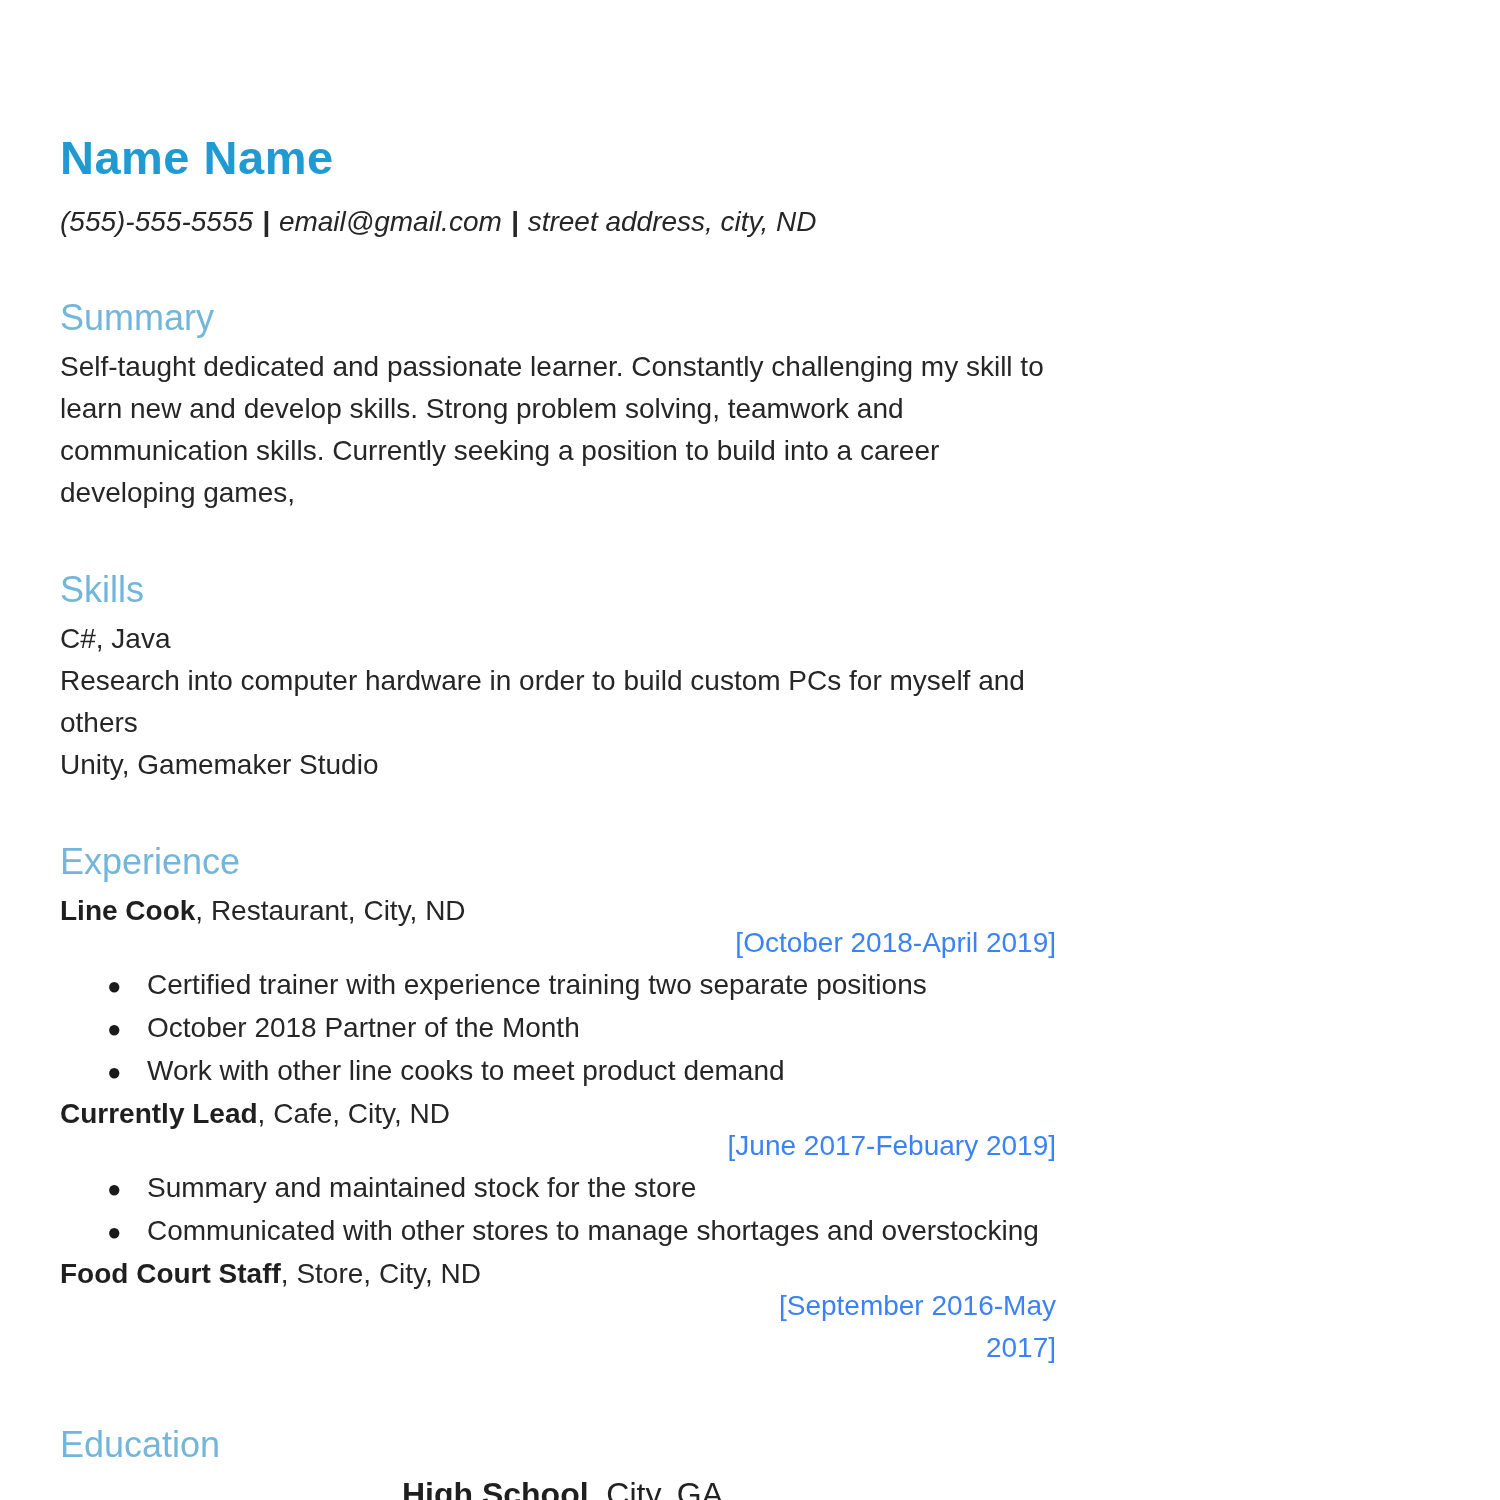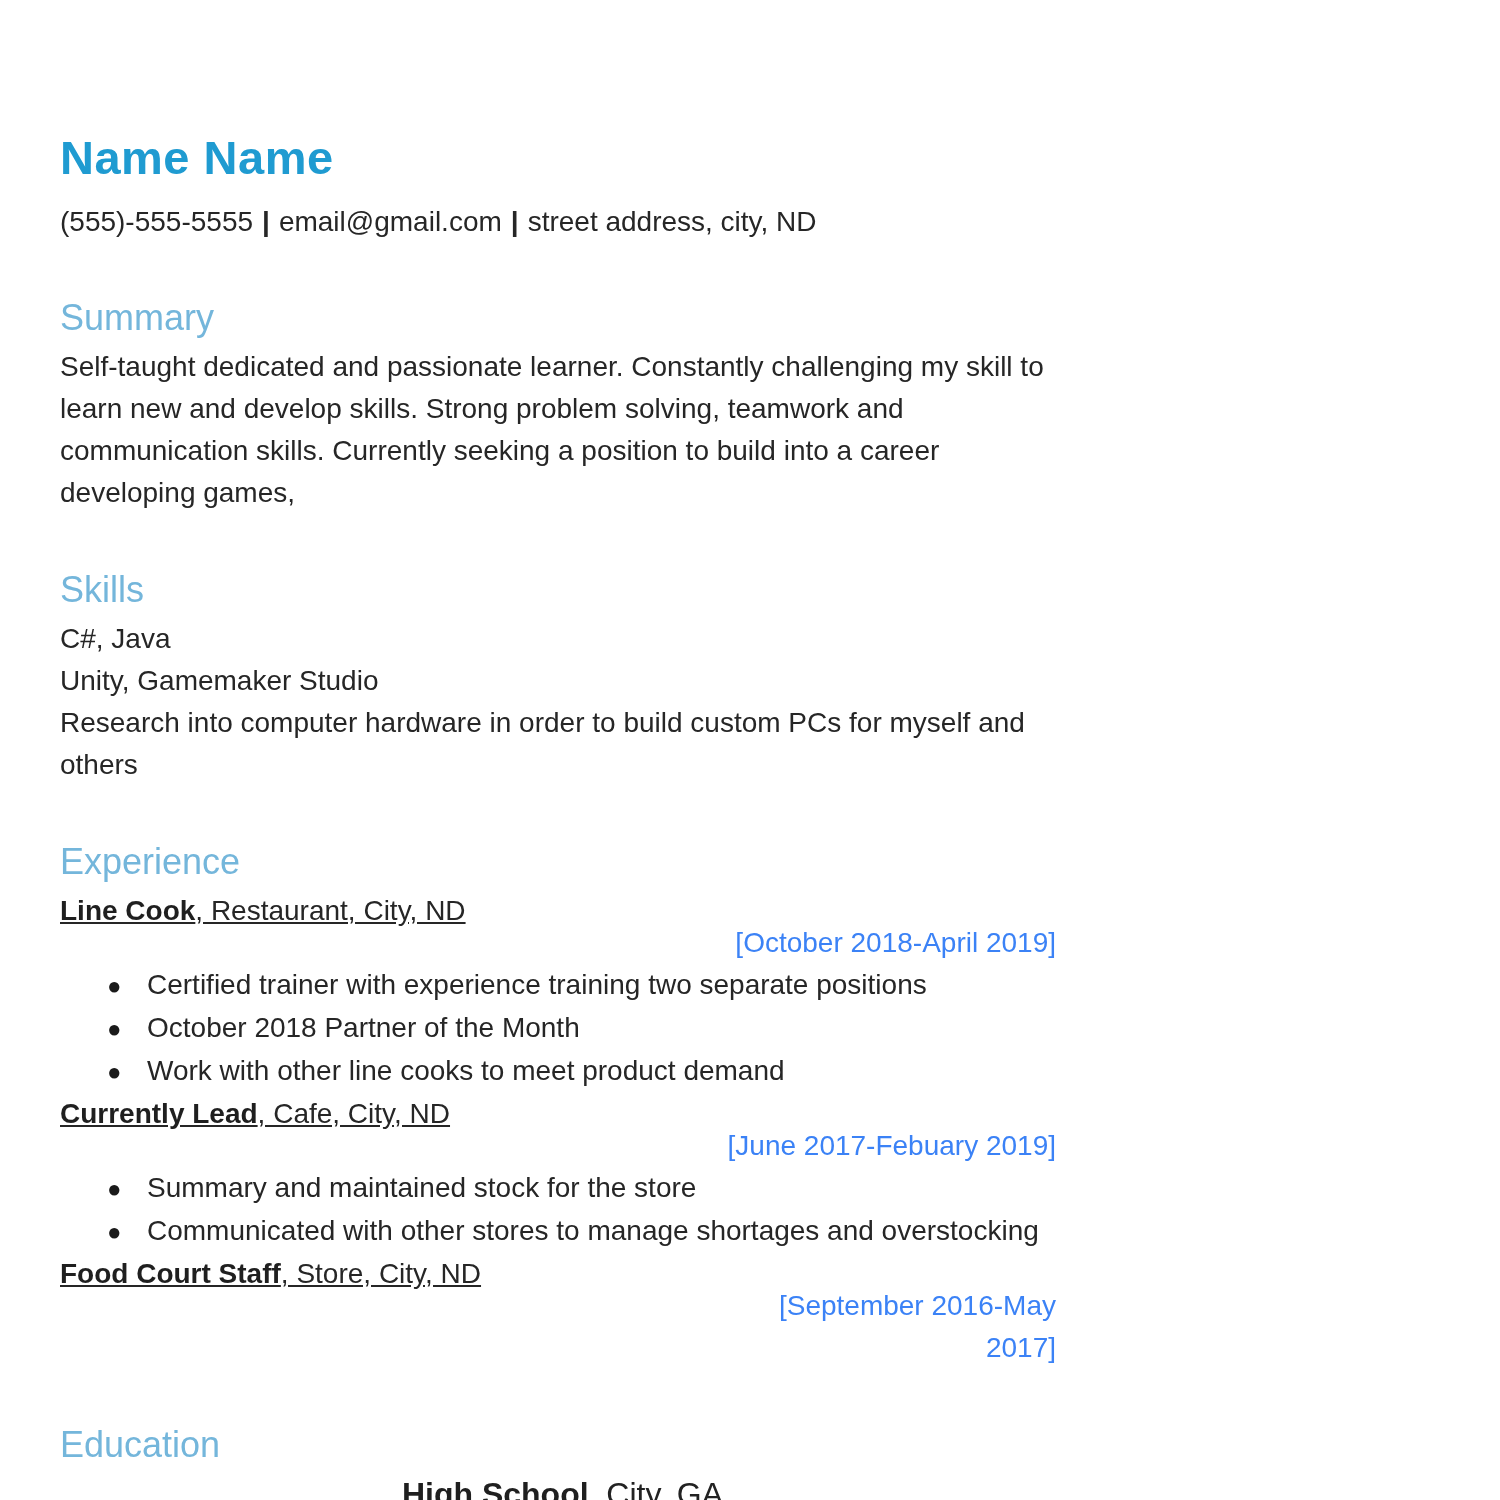--- a/index.html
+++ b/index.html
@@ -20,20 +20,21 @@
     line-height: 56px;
     font-weight: 700;
     color: #1f9bd1;
     letter-spacing: 0.5px;
   }
   .contact-line {
     margin-top: 16px;
     font-size: 28px;
     line-height: 40px;
     color: #262626;
+    font-style: italic;
   }
   .contact-sep {
     font-weight: 700;
     margin: 0 9px;
   }
   .section-title {
     font-size: 36px;
     line-height: 44px;
     font-weight: 400;
     color: #74b6db;
@@ -51,21 +52,21 @@
     line-height: 42px;
     color: #262626;
   }
   .job-header {
     display: flex;
     justify-content: space-between;
     align-items: flex-start;
     font-size: 28px;
     line-height: 42px;
   }
-  .job-title { color: #262626; text-decoration: underline; }
+  .job-title { color: #262626; }
   .job-role, .school-name { font-weight: 700; color: #1f1f1f; }
   .job-dates, .education-dates {
     color: #3b82f6;
     text-align: right;
     white-space: nowrap;
     margin-top: 32px;
   }
   .date-wrap {
     white-space: normal;
     width: 290px;
@@ -104,22 +105,22 @@
   <div class="contact-line">
     <span>(555)-555-5555</span><span class="contact-sep">|</span><span>email@gmail.com</span><span class="contact-sep">|</span><span>street address, city, ND</span>
   </div>
 
   <div class="section-title">Summary</div>
   <div class="body-text summary-text">Self-taught dedicated and passionate learner. Constantly challenging my skill to learn new and develop skills. Strong problem solving, teamwork and communication skills. Currently seeking a position to build into a career developing games,</div>
 
   <div class="section-title">Skills</div>
   <div class="skills-list">
     <div class="skill-item">C#, Java</div>
+    <div class="skill-item">Research into computer hardware in order to build custom PCs for myself and others</div>
     <div class="skill-item">Unity, Gamemaker Studio</div>
-    <div class="skill-item">Research into computer hardware in order to build custom PCs for myself and others</div>
   </div>
 
   <div class="section-title">Experience</div>
 
   <div>
     <div class="job-header">
       <span class="job-title"><span class="job-role">Line Cook</span><span>, Restaurant, City, ND</span></span>
       <span class="job-dates">[October 2018-April 2019]</span>
     </div>
     <div class="bullet-item">

